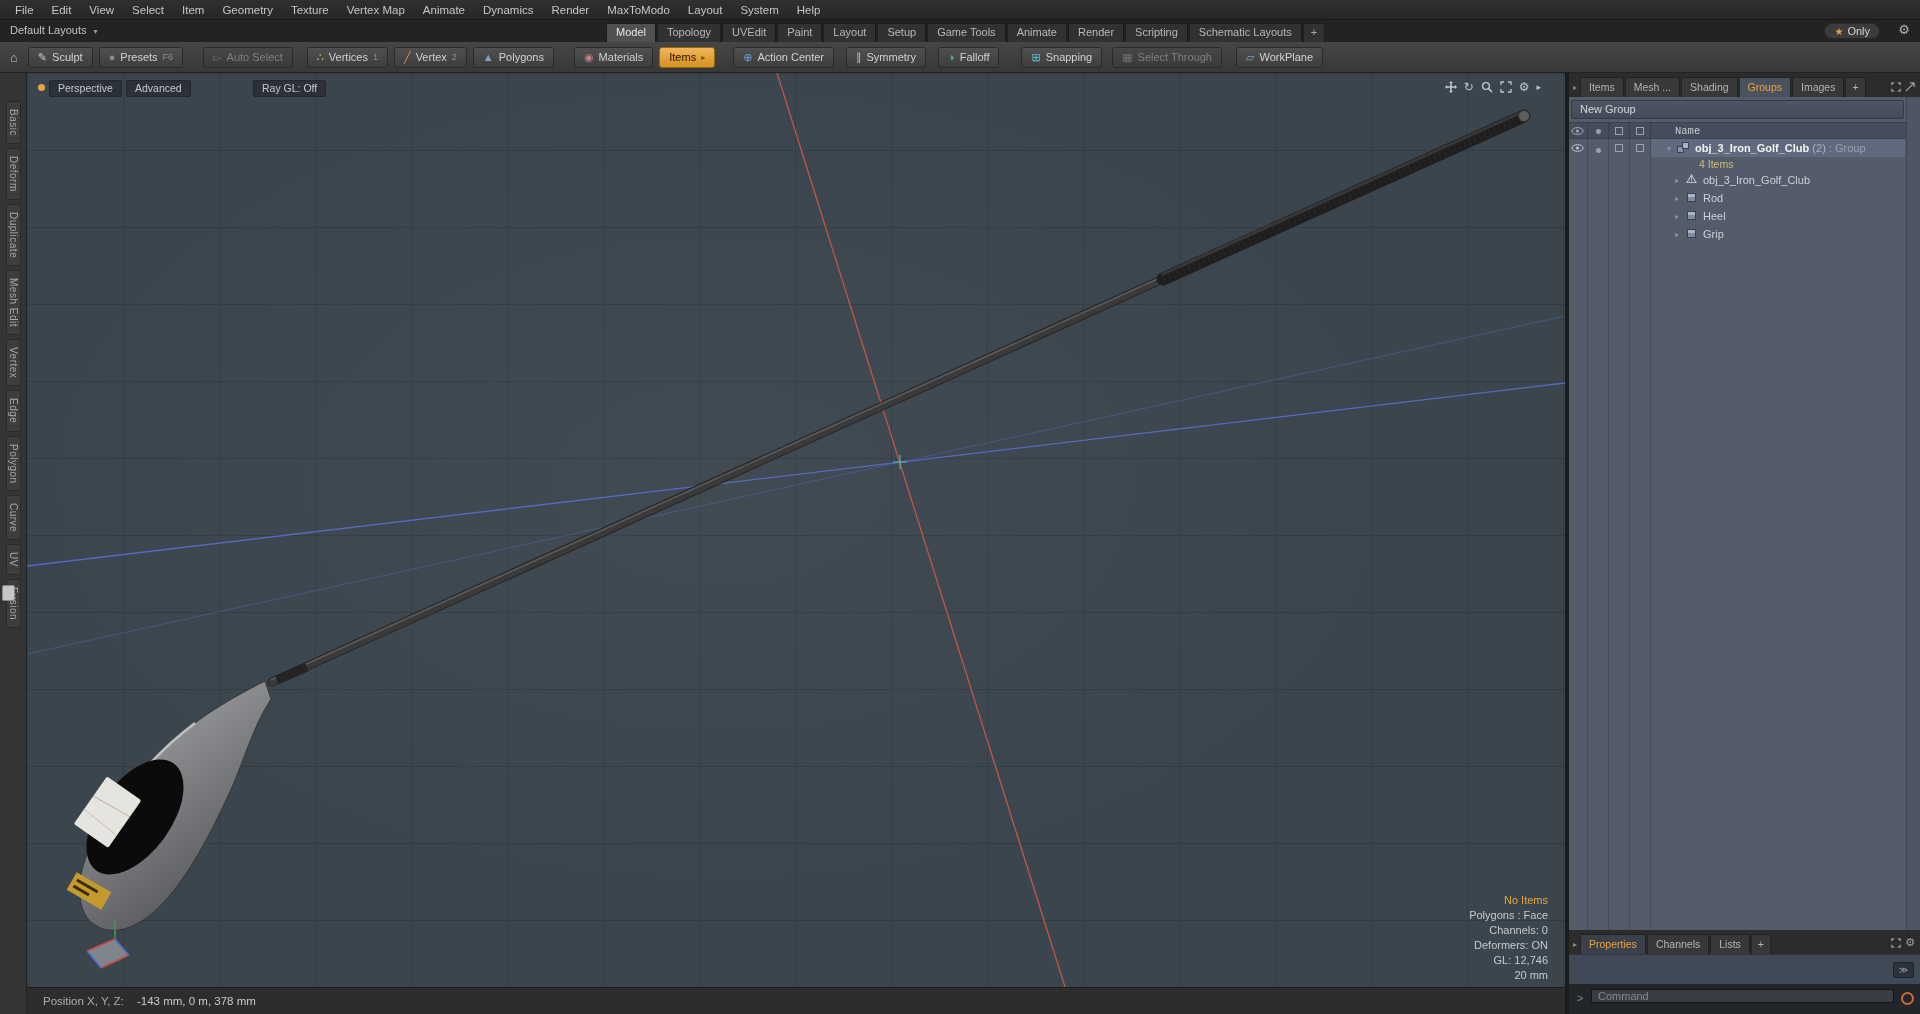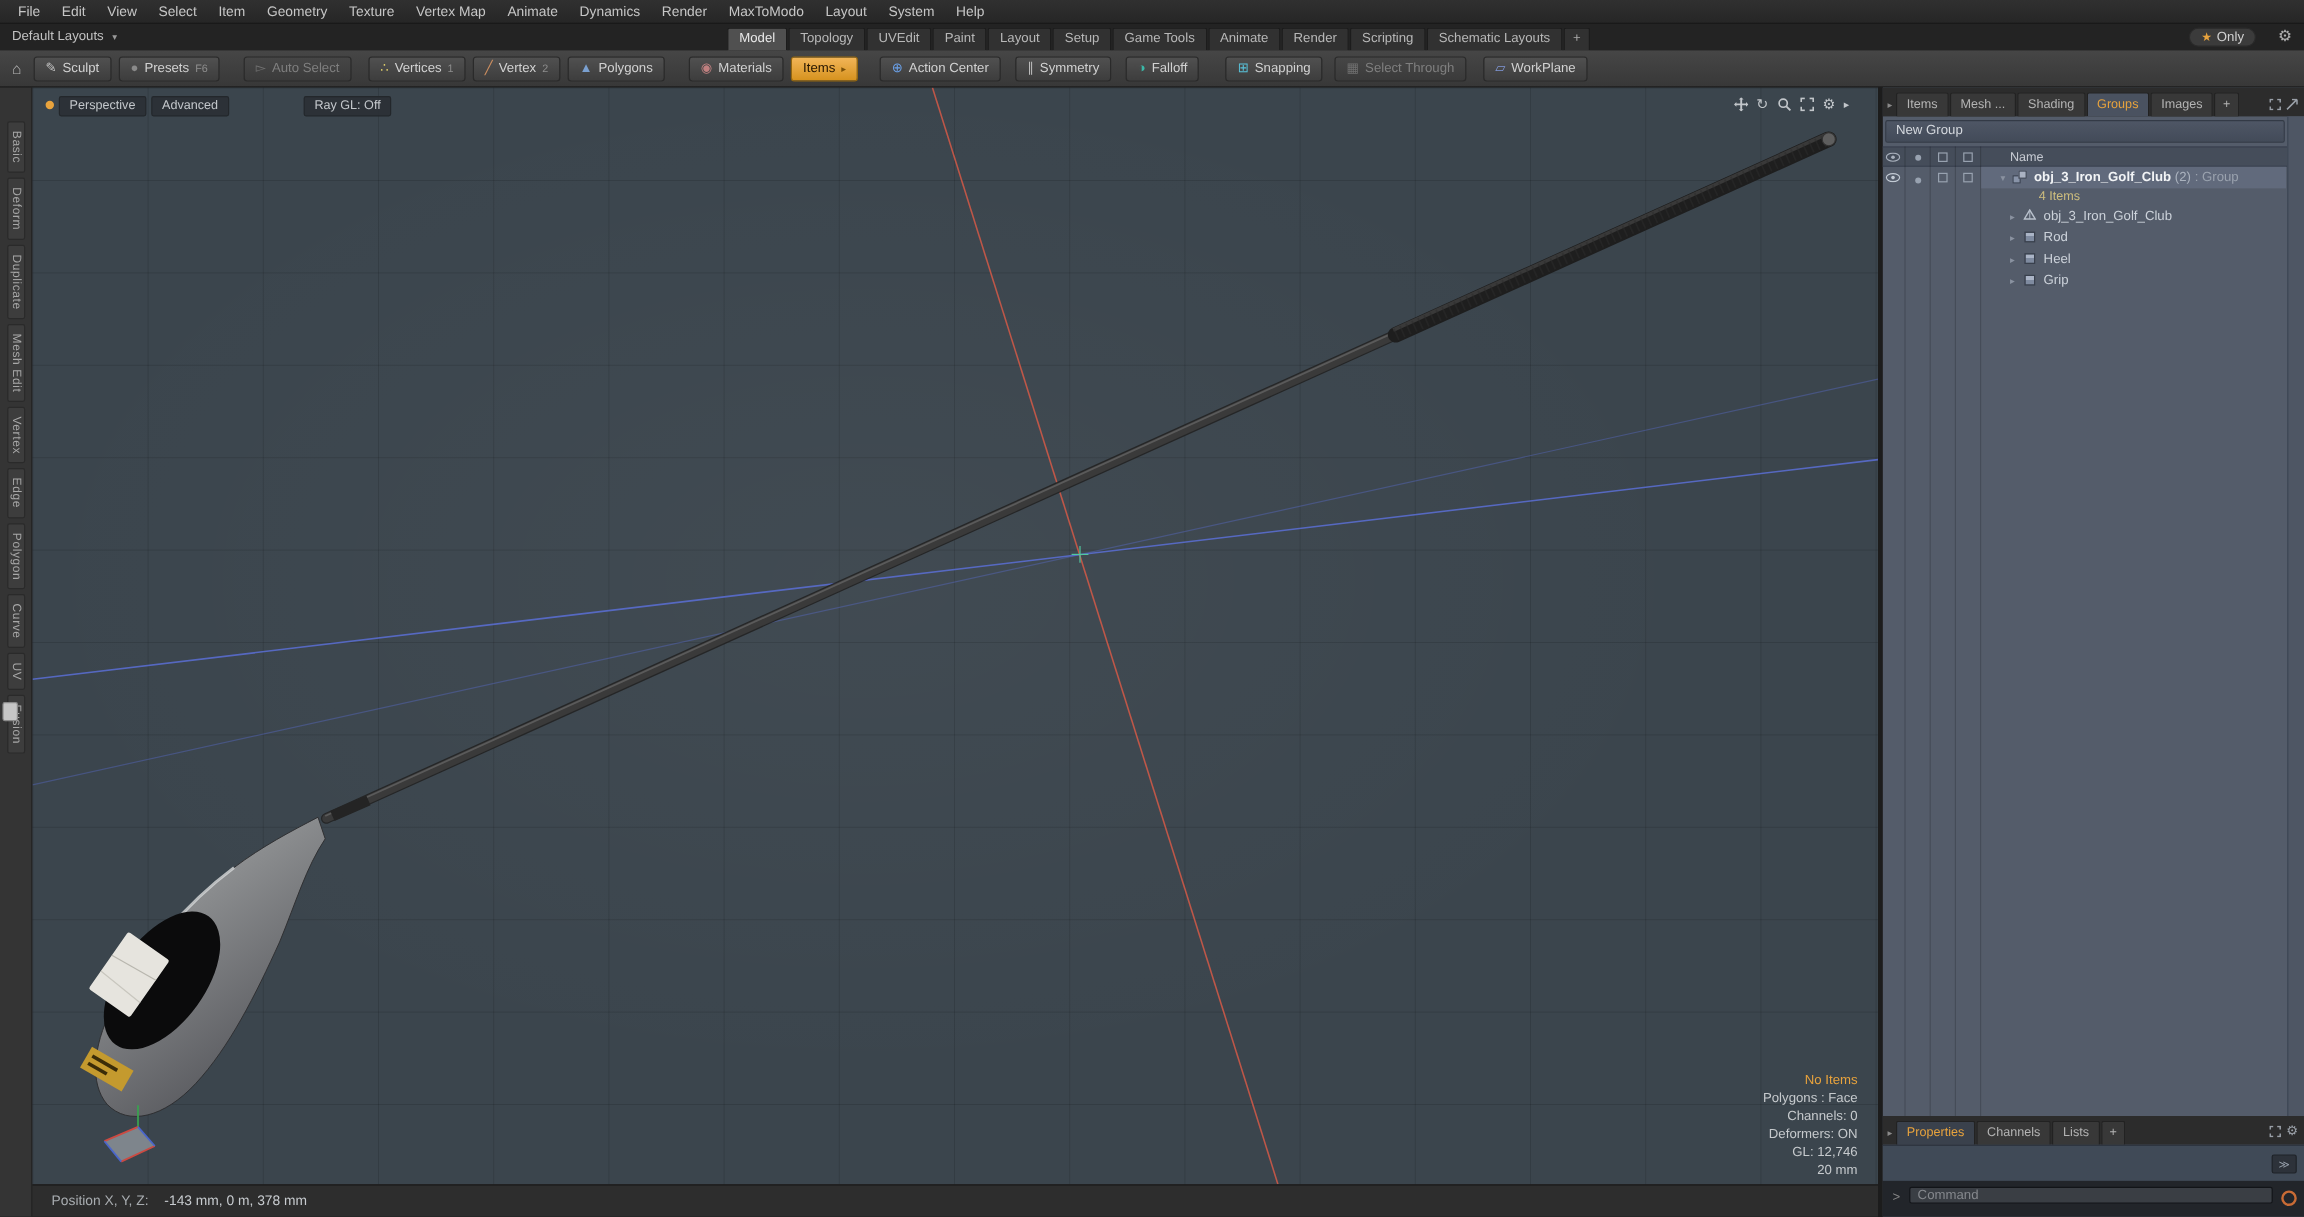--- a/index.html
+++ b/index.html
@@ -115,21 +115,21 @@
   #rp-tabs-top { top:0; }
   #new-group {
     position:absolute; left:2px; right:16px; top:27px; height:19px;
     background:linear-gradient(#4e5665,#434b59); border:1px solid #333a46; border-radius:2px;
     color:#d4d8de; line-height:17px; padding-left:8px;
   }
   #rp-header {
     position:absolute; left:0; right:14px; top:49px; height:17px;
     background:#454d5a; border-top:1px solid #3a4250; border-bottom:1px solid #3a4250;
   }
-  #rp-header .name-lbl { position:absolute; left:106px; top:2px; color:#c6cad2; font-size:10.5px; }
+  #rp-header .name-lbl { position:absolute; left:106px; top:2px; color:#c6cad2; font-size:10.5px;font-family:Liberation Mono, monospace; }
   .gut-ic { position:absolute; top:4px; }
   .gut-sq { width:8px; height:8px; border:1px solid #98a2b0; }
   .gut-ci { width:5px; height:5px; border-radius:50%; background:#98a2b0; margin-top:2px; }
   #rp-list { position:absolute; left:0; right:14px; top:49px; height:808px; }
   .gutline { position:absolute; top:0; width:1px; height:100%; background:rgba(0,0,0,0.17); }
   .rp-row { position:absolute; left:0; right:1px; height:18px; line-height:18px; }
   .rp-row .caret { position:absolute; color:#8a92a0; font-size:8px; top:1px; }
   .rp-row .lbl { position:absolute; font-size:11px; color:#ccd2da; white-space:nowrap; }
   #row-group { top:17px; }
   #row-group .hl { position:absolute; left:82px; right:0; top:0; height:18px; background:#616a7c; }

